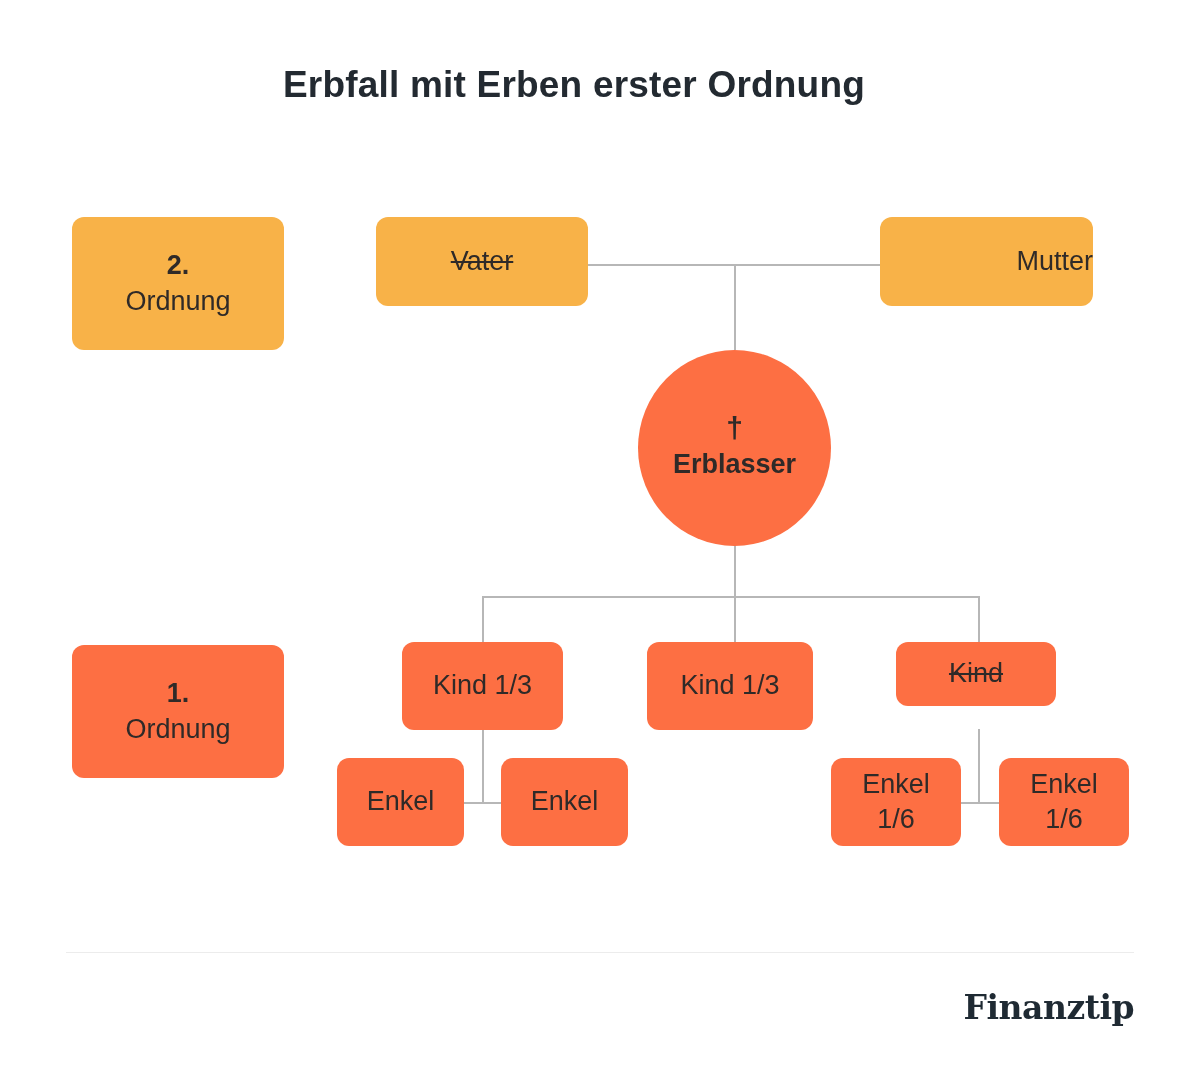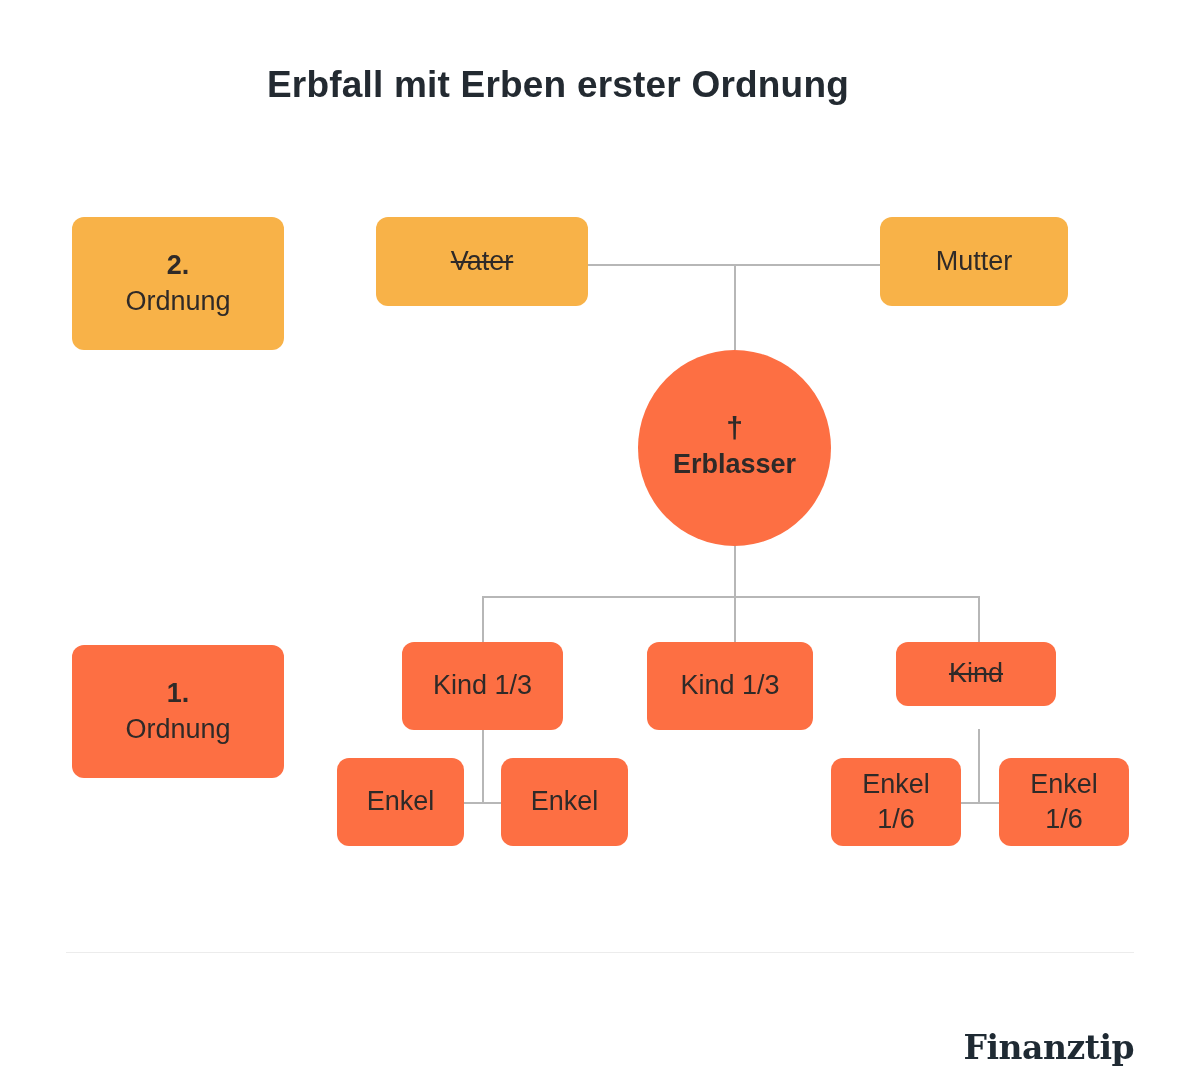--- a/index.html
+++ b/index.html
@@ -1,32 +1,32 @@
 <!DOCTYPE html>
 <html><head>
 <meta charset="utf-8">
 <style>
   html, body { margin: 0; padding: 0; background: #ffffff; }
   body { width: 1200px; height: 1072px; position: relative; overflow: hidden;
          font-family: "Liberation Sans", "DejaVu Sans", sans-serif; color: #2b2b2b; }
   .frame { position: absolute; left: 0; top: 0; width: 1200px; height: 1072px; background: #fff; }
   .title { position: absolute; left: 0; top: 64px; width: 1116px; text-align: center;
-           font-size: 37px; font-weight: bold; color: #232a31; letter-spacing: 0.2px; }
+           font-size: 37px; font-weight: bold; color: #232a31; letter-spacing: 0.2px; padding-left: 16px; }
   .node { position: absolute; display: flex; flex-direction: column; align-items: center;
           justify-content: center; text-align: center; border-radius: 12px;
           font-size: 27px; color: #2f2a28; line-height: 1.3; box-sizing: border-box; }
   .yellow { background: #f8b248; }
   .orange { background: #fd6f43; }
   .circle { border-radius: 50%; }
   .bold { font-weight: bold; }
   .strike { text-decoration: line-through; text-decoration-thickness: 2px; }
   .line { position: absolute; background: #b7b7b7; }
   .divider { position: absolute; left: 66px; top: 952px; width: 1068px; height: 1px; background: #ececec; }
   .logo { position: absolute; right: 66px; top: 988px; font-family: "DejaVu Serif", "Liberation Serif", serif;
-          font-weight: bold; font-size: 33px; color: #1f2a33; letter-spacing: -0.5px; margin-top: 40px; }
+          font-weight: bold; font-size: 33px; color: #1f2a33; letter-spacing: -0.5px; }
   .cross { font-size: 30px; font-weight: bold; line-height: 1; margin-bottom: 4px; }
 </style>
 </head>
 <body>
 
 <div class="frame">
 
   <div class="title">Erbfall mit Erben erster Ordnung</div>
 
   <div class="line" style="left:587px; top:264px; width:294px; height:2px;"></div>
@@ -45,21 +45,21 @@
     <span>Ordnung</span>
   </div>
   <div class="node orange" style="left:72px; top:645px; width:212px; height:133px;">
     <span class="bold">1.</span>
     <span>Ordnung</span>
   </div>
 
   <div class="node yellow" style="left:376px; top:217px; width:212px; height:89px;">
     <span class="strike">Vater</span>
   </div>
-  <div class="node yellow" style="left:880px; top:217px; width:188px; height:89px;">
+  <div class="node yellow" style="left:880px; top:217px; width:213px; height:89px;align-items:flex-end;">
     <span>Mutter</span>
   </div>
 
   <div class="node orange circle" style="left:638px; top:350px; width:193px; height:196px;">
     <span class="cross">†</span>
     <span class="bold">Erblasser</span>
   </div>
 
   <div class="node orange" style="left:402px; top:642px; width:161px; height:88px;">
     <span>Kind 1/3</span>

